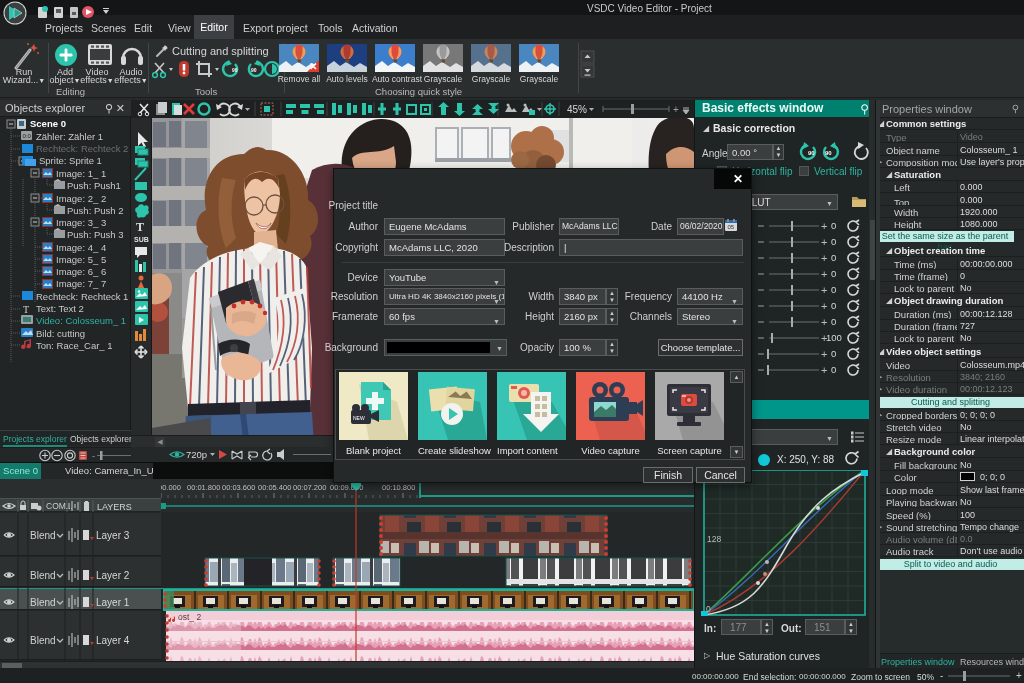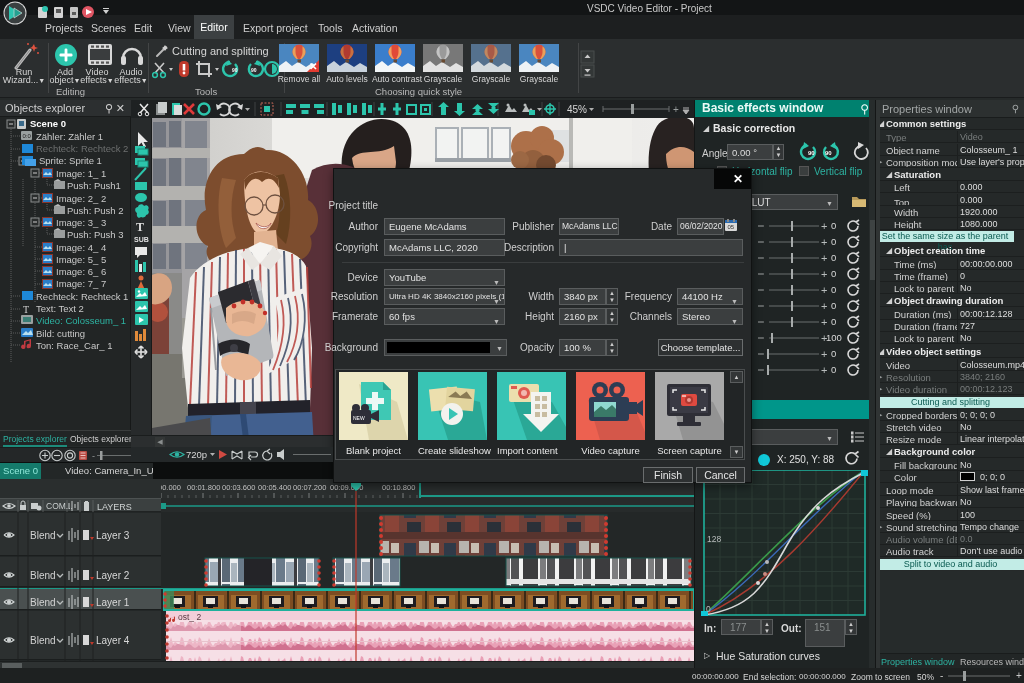--- a/index.html
+++ b/index.html
@@ -1114,21 +1114,21 @@
       <text x="12" y="72" font-size="8.5" fill="#b8bcbc">128</text>
       <text x="11" y="142" font-size="8.5" fill="#b8bcbc">0</text>
     </svg>
     <div class="abs" style="left:9px;top:523px;font-size:10px;color:#d8d8d8;font-weight:bold">In:</div>
     <div class="abs" style="left:26px;top:519px;width:40px;height:16px;background:#3b3e3f;border:1px solid #5a5d5e;color:#8a8e8e;font-size:10px;padding:2px 0 0 8px">177</div>
     <div class="abs" style="left:66px;top:519px;width:12px;height:16px;background:#333637;border:1px solid #5a5d5e">
         <div style="font-size:6px;color:#ccc;text-align:center;line-height:8px">▲</div>
         <div style="font-size:6px;color:#ccc;text-align:center;line-height:7px">▼</div>
       </div>
     <div class="abs" style="left:86px;top:523px;font-size:10px;color:#d8d8d8;font-weight:bold">Out:</div>
-    <div class="abs" style="left:110px;top:519px;width:40px;height:28px;background:#3b3e3f;border:1px solid #5a5d5e;color:#8a8e8e;font-size:10px;padding:2px 16px 0 8px">151</div>
+    <div class="abs" style="left:110px;top:519px;width:40px;height:16px;background:#3b3e3f;border:1px solid #5a5d5e;color:#8a8e8e;font-size:10px;padding:2px 16px 0 8px">151</div>
     <div class="abs" style="left:150px;top:519px;width:12px;height:16px;background:#333637;border:1px solid #5a5d5e">
         <div style="font-size:6px;color:#ccc;text-align:center;line-height:8px">▲</div>
         <div style="font-size:6px;color:#ccc;text-align:center;line-height:7px">▼</div>
       </div>
     <div class="abs" style="left:9px;top:551px;font-size:8px;color:#d0d0d0">▷</div>
     <div class="abs" style="left:21px;top:550px;font-size:10.5px;color:#e0e0e0">Hue Saturation curves</div>
     <div class="abs" style="left:174px;top:0;width:7px;height:568px;background:#272c2c">
         <div style="position:absolute;left:1px;top:120px;width:5px;height:60px;background:#3e4343"></div>
       </div>
   </div>

